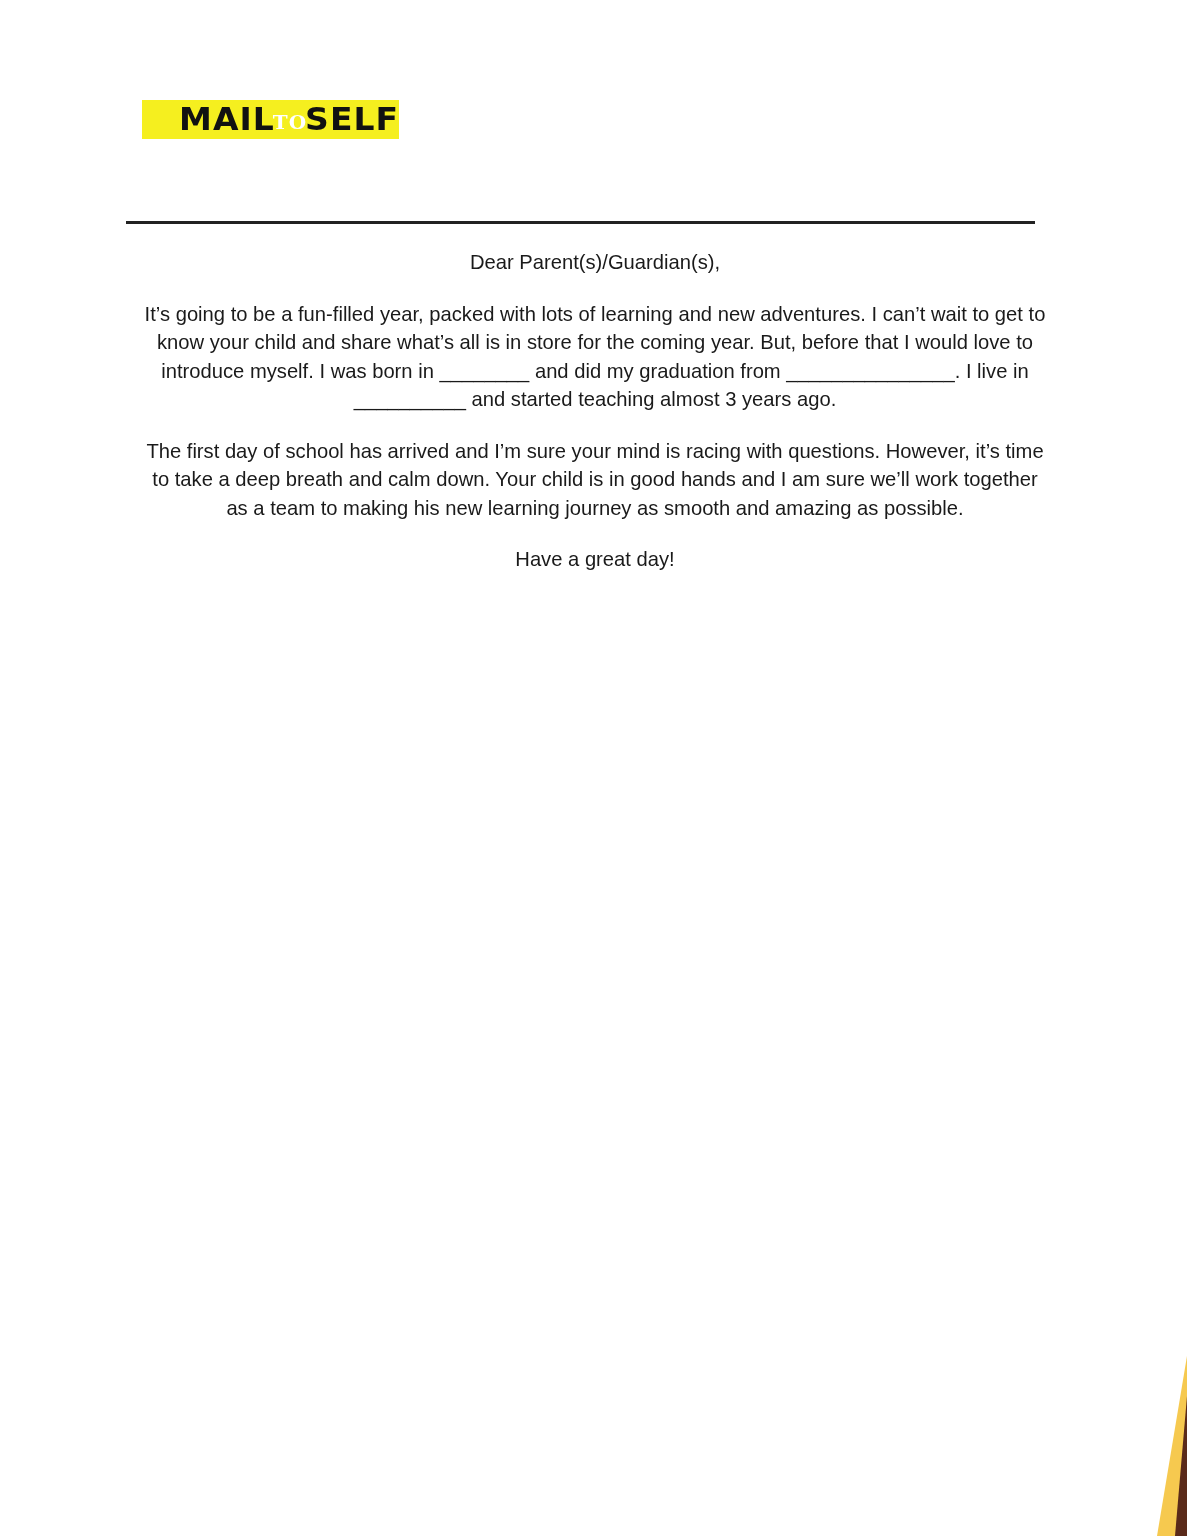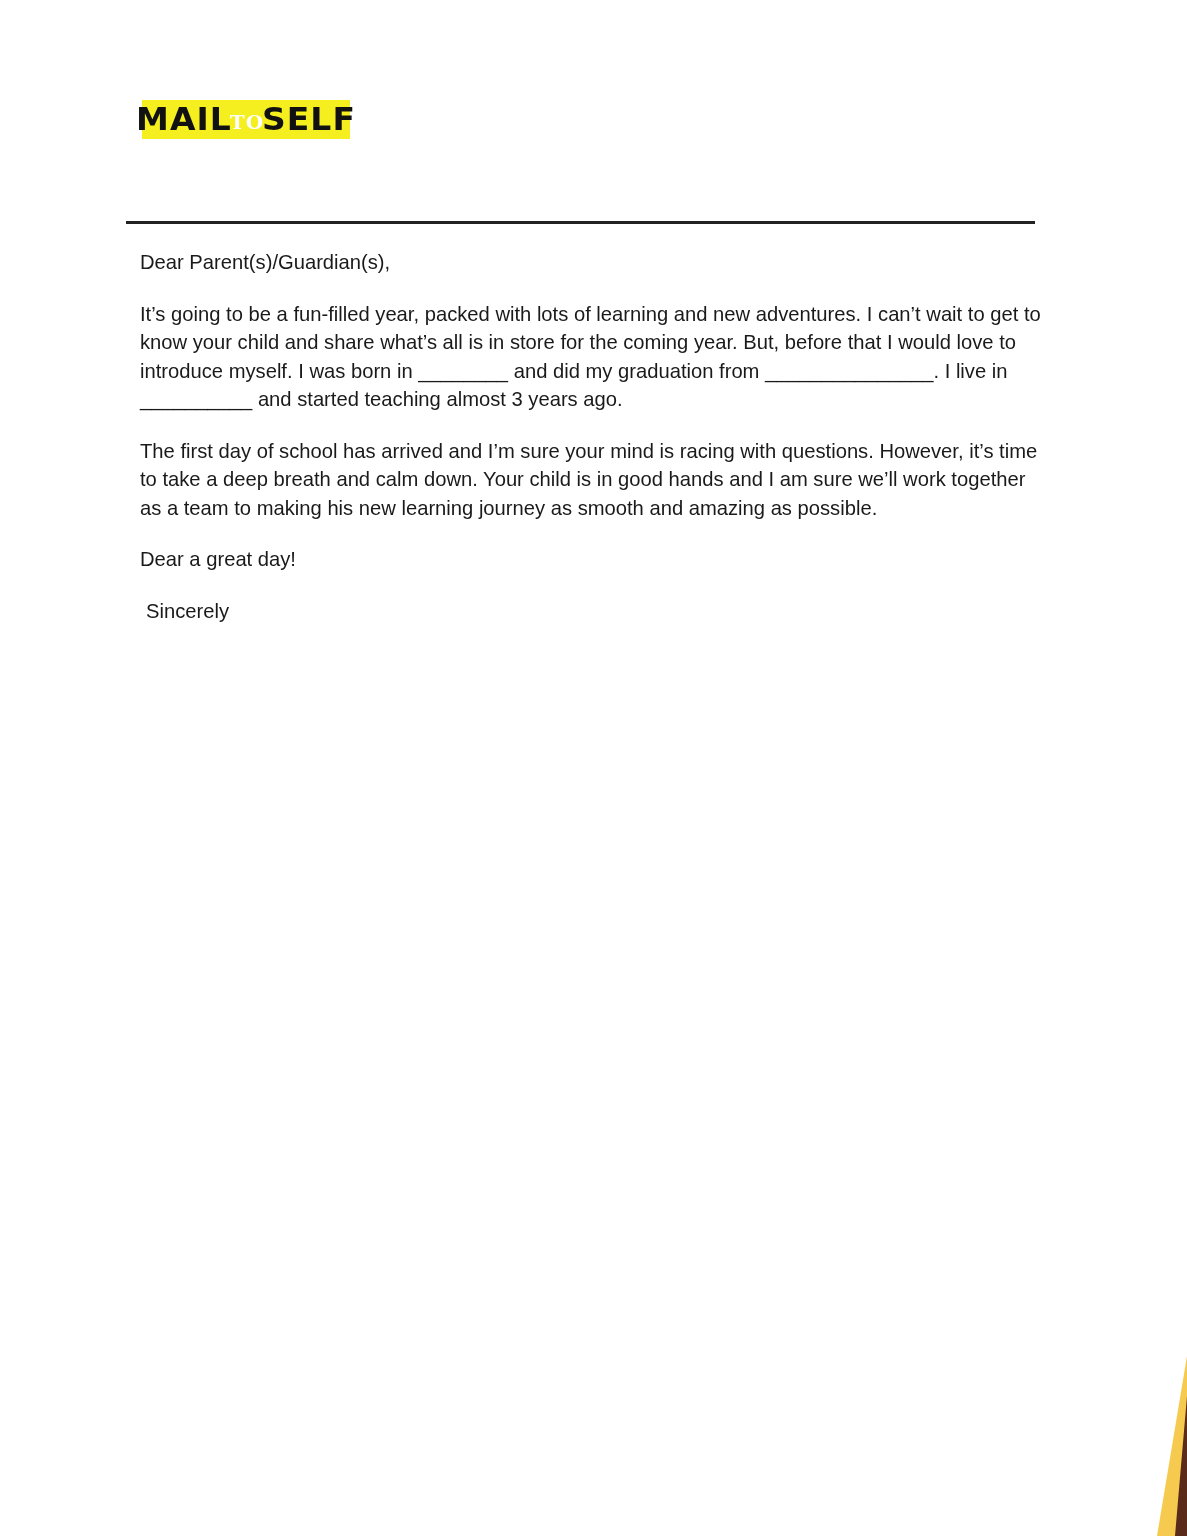--- a/index.html
+++ b/index.html
@@ -1,57 +1,56 @@
 <!DOCTYPE html>
 <html><head>
 <meta charset="utf-8">
 <style>
   html, body { margin:0; padding:0; }
   body {
     width:1187px; height:1536px; background:#ffffff; position:relative; overflow:hidden;
     font-family:"Liberation Sans", sans-serif; color:#1a1a1a;
   }
   .logo {
-    position:absolute; left:142px; top:100px; width:208px; height:39px;
-    background:#f5ef1f; display:flex; align-items:center; justify-content:center;
+    position:absolute; left:142px; top:100px; width:257px; height:39px;
+    background:#f5ef1f; display:flex; align-items:center; justify-content:flex-end;
   }
   .logo-text {
     font-family:"DejaVu Sans", sans-serif; font-weight:900; font-size:33px;
     letter-spacing:1px; color:#111; line-height:1; transform:scaleY(0.95);
   }
   .logo-to {
     color:#ffffff; font-family:"DejaVu Serif", serif; font-size:20px; font-weight:700;
     vertical-align:middle; margin:0 -2px;
   }
   .rule {
     position:absolute; left:126px; top:221px; width:909px; height:3px; background:#222;
   }
   .letter {
     position:absolute; left:140px; top:248px; width:910px;
     font-size:20.2px; line-height:28.5px;
   }
-  .letter p { margin:0 0 23px 0; }
+  .letter p { margin:0 0 23px 0;text-align:center; }
   .indent { padding-left:6px; }
   .corner {
     position:absolute; right:0; bottom:0; width:30px; height:180px;
   }
 </style>
 </head>
 <body>
 
 <div class="logo">
   <span class="logo-text"><span>MAIL</span><span class="logo-to">TO</span><span>SELF</span></span>
 </div>
 
 <div class="rule"></div>
 
 <div class="letter">
   <p>Dear Parent(s)/Guardian(s),</p>
   <p>It’s going to be a fun-filled year, packed with lots of learning and new adventures. I can’t wait to get to know your child and share what’s all is in store for the coming year. But, before that I would love to introduce myself. I was born in ________ and did my graduation from _______________. I live in __________ and started teaching almost 3 years ago.</p>
   <p>The first day of school has arrived and I’m sure your mind is racing with questions. However, it’s time to take a deep breath and calm down. Your child is in good hands and I am sure we’ll work together as a team to making his new learning journey as smooth and amazing as possible.</p>
-  <p>Dear a great day!</p>
-  <p class="indent">Sincerely</p>
+  <p>Have a great day!</p>
 </div>
 
 <svg class="corner" viewBox="0 0 30 180" preserveAspectRatio="none">
   <polygon points="30,0 30,180 0,180" fill="#f6c94f"></polygon>
   <polygon points="30,40 30,180 18,180" fill="#5a2a1a"></polygon>
 </svg>
 
 </body></html>

